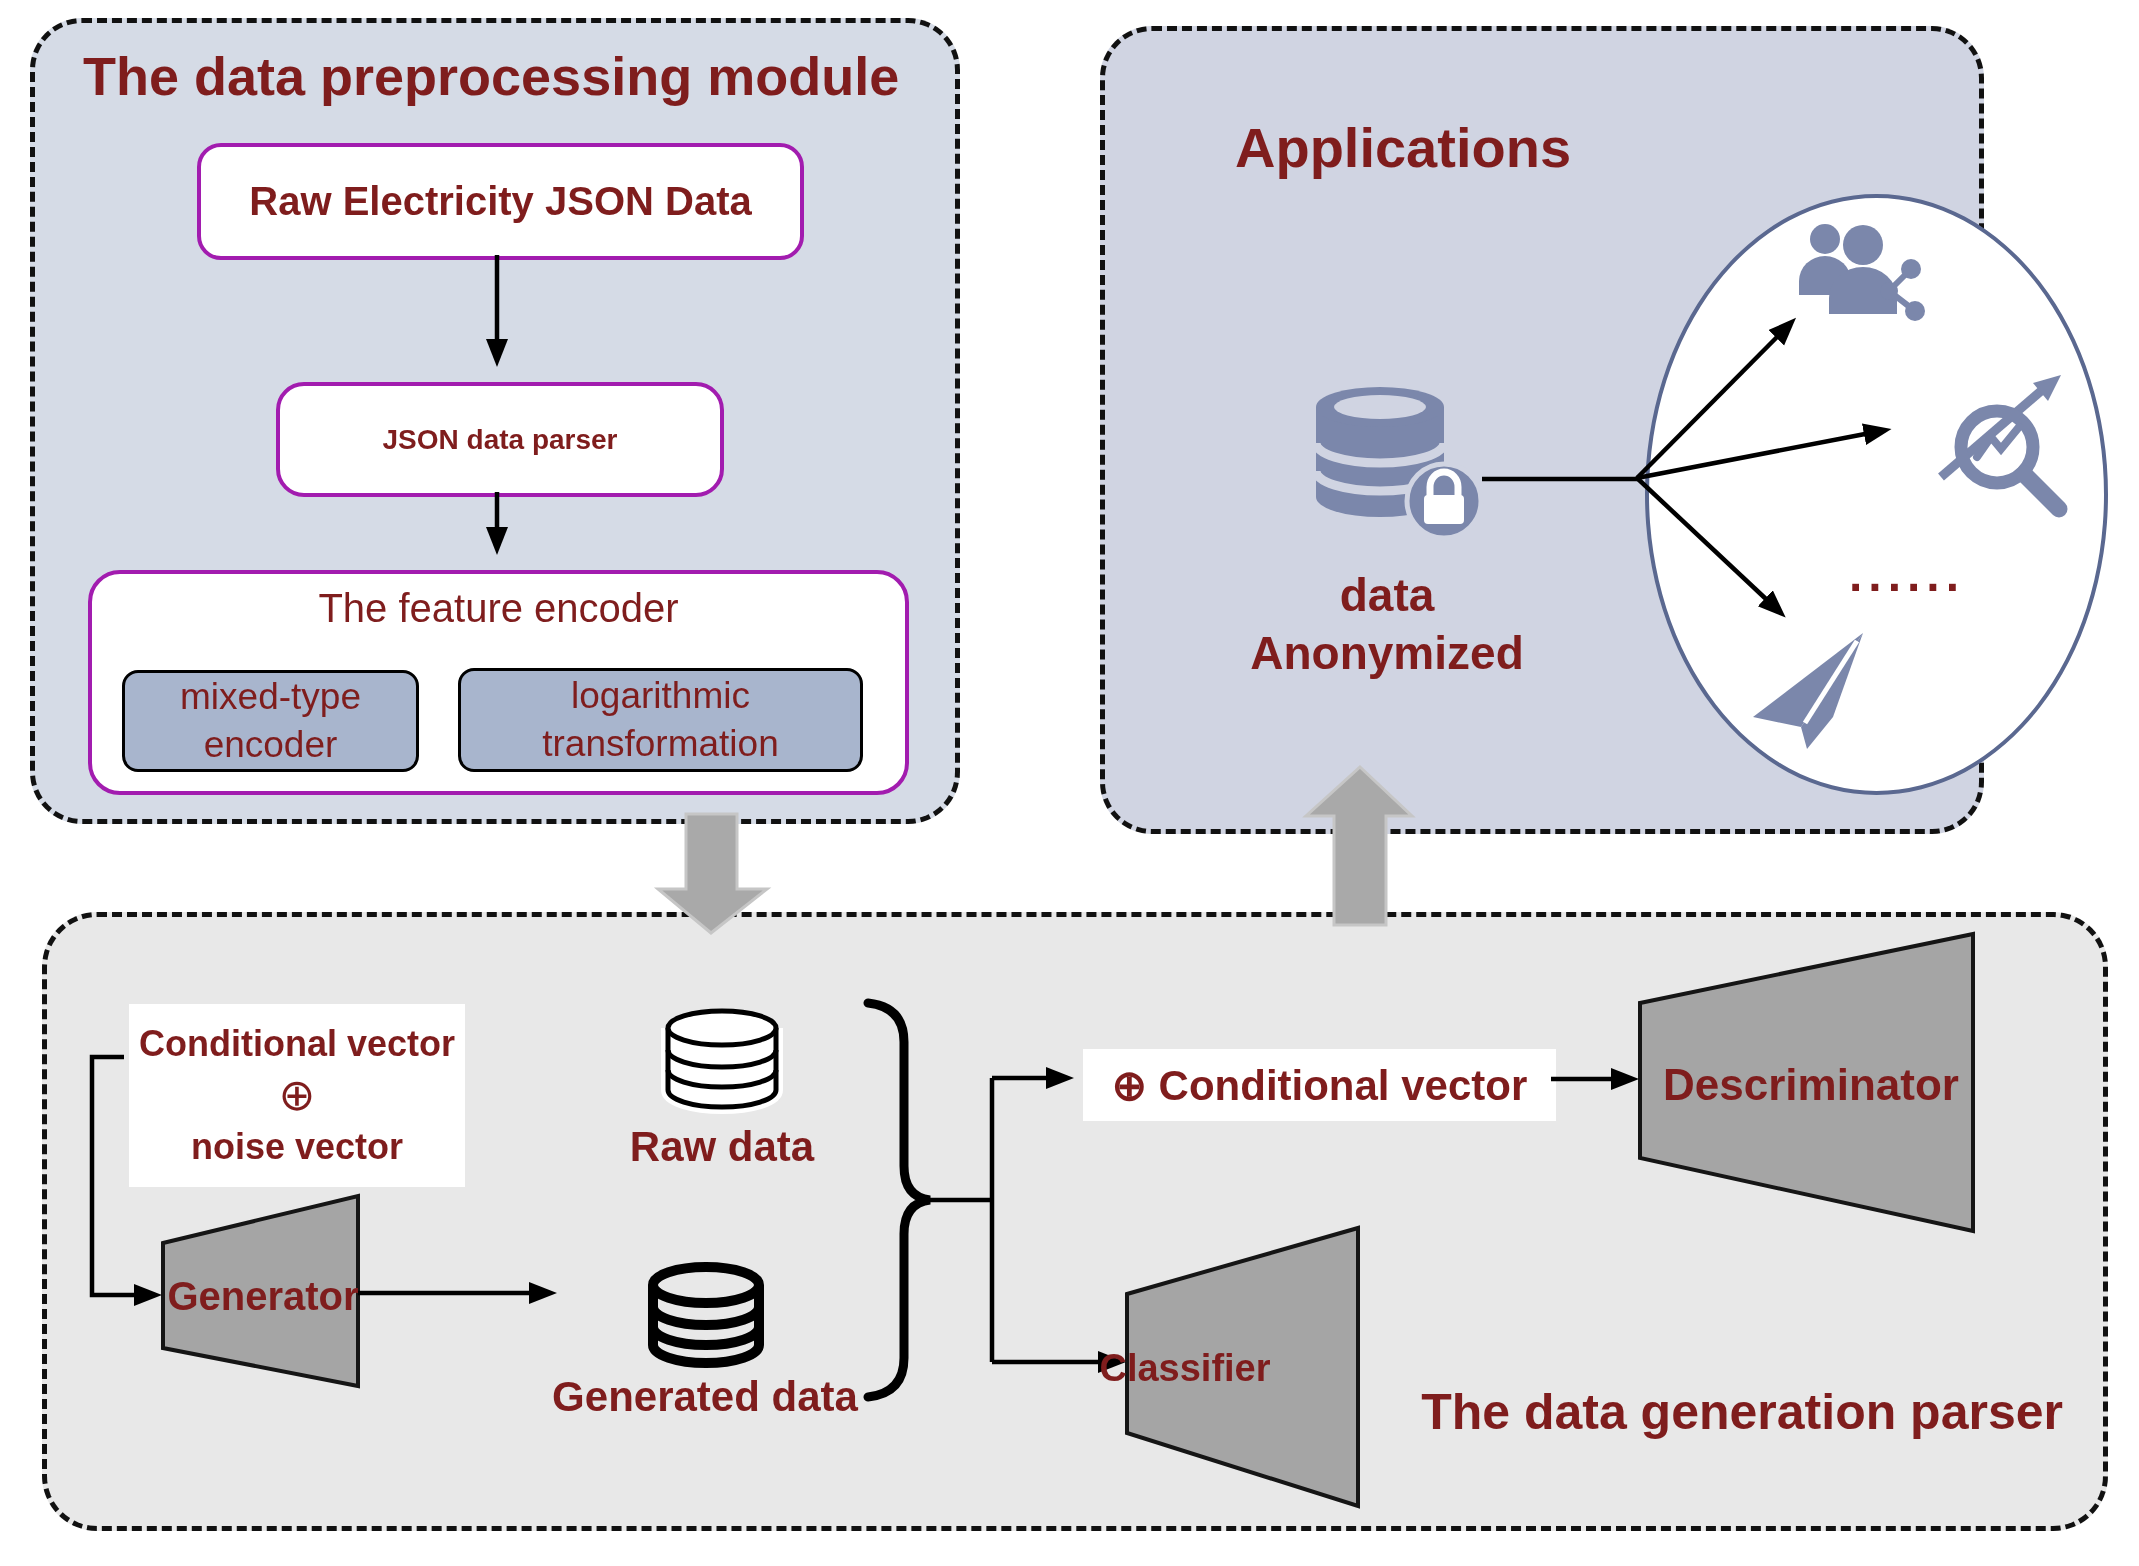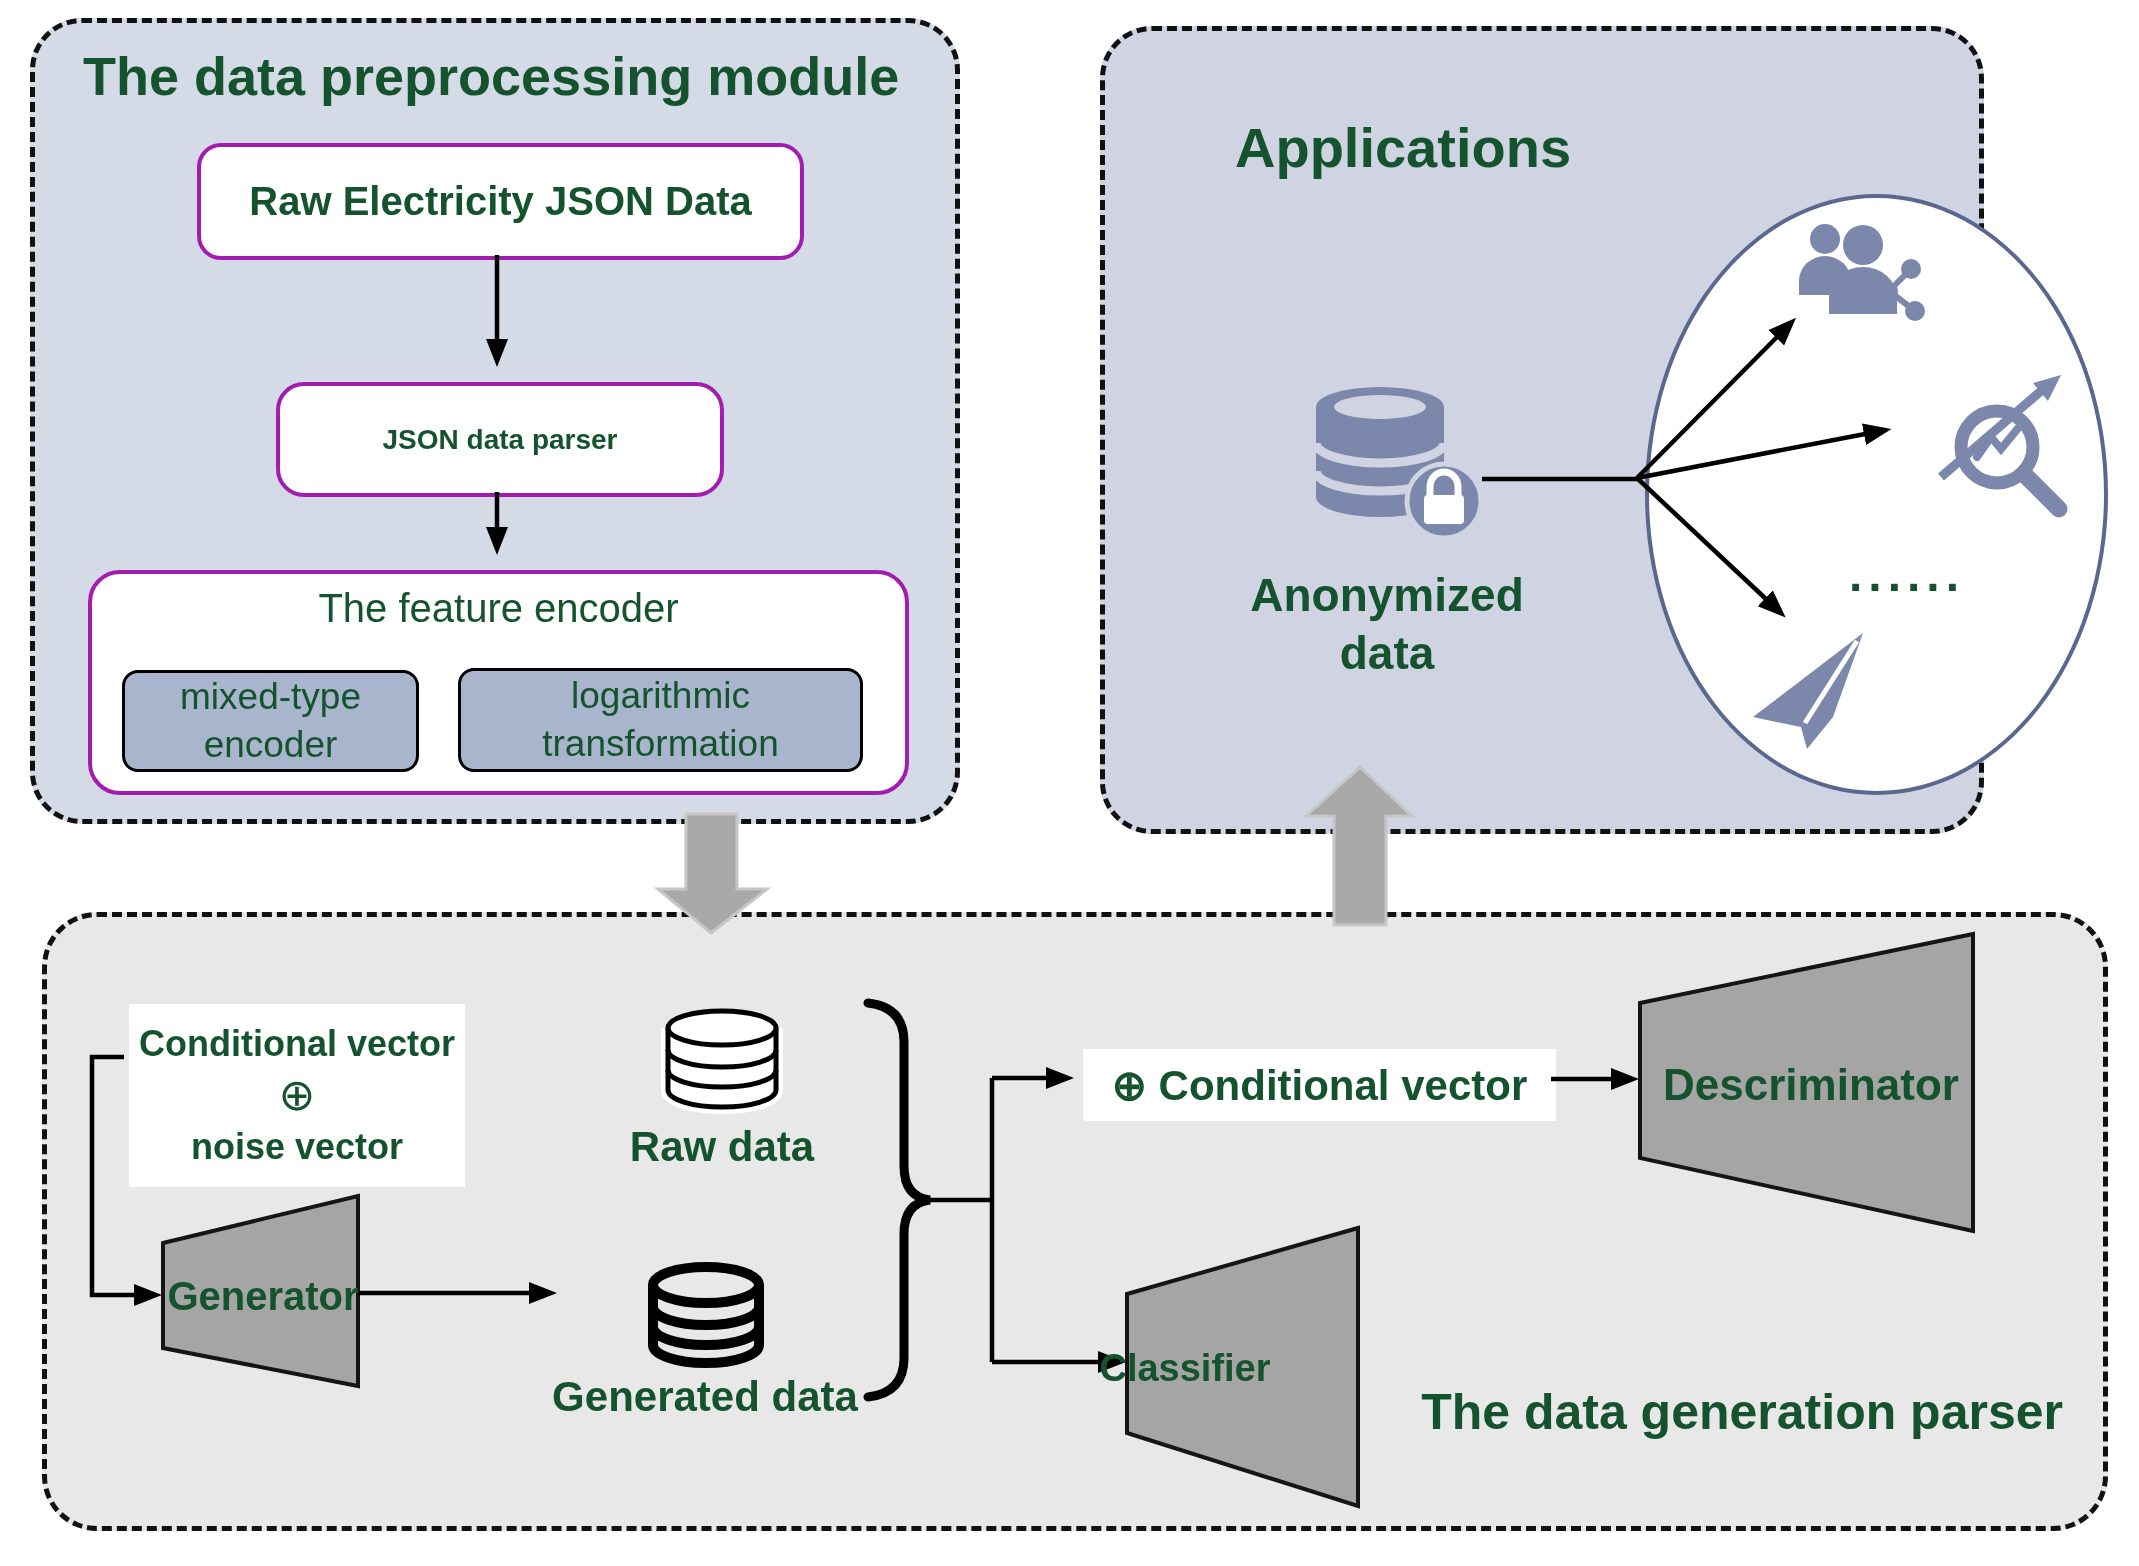--- a/index.html
+++ b/index.html
@@ -1,18 +1,18 @@
 <!DOCTYPE html>
 <html><head>
 <meta charset="utf-8">
 <style>
   html,body{margin:0;padding:0;background:#fff;}
   #canvas{
     position:relative;width:2139px;height:1566px;background:#ffffff;
-    font-family:"Liberation Sans", sans-serif;color:#14532d;overflow:hidden;
+    font-family:"Liberation Sans", sans-serif;color:#7f1d1d;overflow:hidden;
   }
   .panel{position:absolute;border:5px dashed #111;box-sizing:border-box;}
   #panel-pre{left:30px;top:18px;width:930px;height:806px;background:#d5dbe6;border-radius:52px;}
   #panel-app{left:1100px;top:26px;width:884px;height:808px;background:#d0d4e2;border-radius:52px;}
   #panel-gen{left:42px;top:912px;width:2066px;height:619px;background:#e8e8e8;border-radius:55px;}
   .ttl{position:absolute;font-weight:bold;white-space:nowrap;}
   .wbox{position:absolute;background:#fff;border:4px solid #a21caf;box-sizing:border-box;
         display:flex;align-items:center;justify-content:center;text-align:center;font-weight:bold;}
   .chip{position:absolute;background:#a8b5cd;border:3px solid #000;border-radius:16px;box-sizing:border-box;
         display:flex;flex-direction:column;align-items:center;justify-content:center;line-height:1.3;}
@@ -56,22 +56,22 @@
       <ellipse cx="78" cy="28" rx="64" ry="20" fill="#7b87ab"></ellipse>
       <ellipse cx="78" cy="28" rx="46" ry="12" fill="#d0d4e2"></ellipse>
       <path d="M14,64 A64,20 0 0 0 142,64" stroke="#d0d4e2" stroke-width="9" fill="none"></path>
       <path d="M14,92 A64,20 0 0 0 142,92" stroke="#d0d4e2" stroke-width="9" fill="none"></path>
       <circle cx="142" cy="122" r="37" fill="#7b87ab" stroke="#d0d4e2" stroke-width="5"></circle>
       <path d="M128,118 v-10 a14,15 0 0 1 28,0 v10" stroke="#fff" stroke-width="7" fill="none"></path>
       <rect x="122" y="116" width="40" height="29" rx="4" fill="#fff"></rect>
     </svg>
 
     <div class="lbl" style="left:132px;top:536px;width:300px;font-size:46px;line-height:1.25;">
+      <div>data</div>
       <div>Anonymized</div>
-      <div>data</div>
     </div>
 
     <div id="ellipse"></div>
 
     <svg class="icon" style="left:688px;top:186px;" width="132" height="112" viewBox="0 0 132 112">
       <circle cx="32" cy="22" r="15" fill="#7b87ab"></circle>
       <path d="M6,78 v-14 a26,25 0 0 1 52,0 v14 z" fill="#7b87ab"></path>
       <circle cx="70" cy="28" r="20" fill="#7b87ab"></circle>
       <path d="M36,97 v-16 a34,31 0 0 1 68,0 v16 z" fill="#7b87ab"></path>
       <path d="M118,52 L96,74 L122,94" stroke="#7b87ab" stroke-width="6" fill="none"></path>

